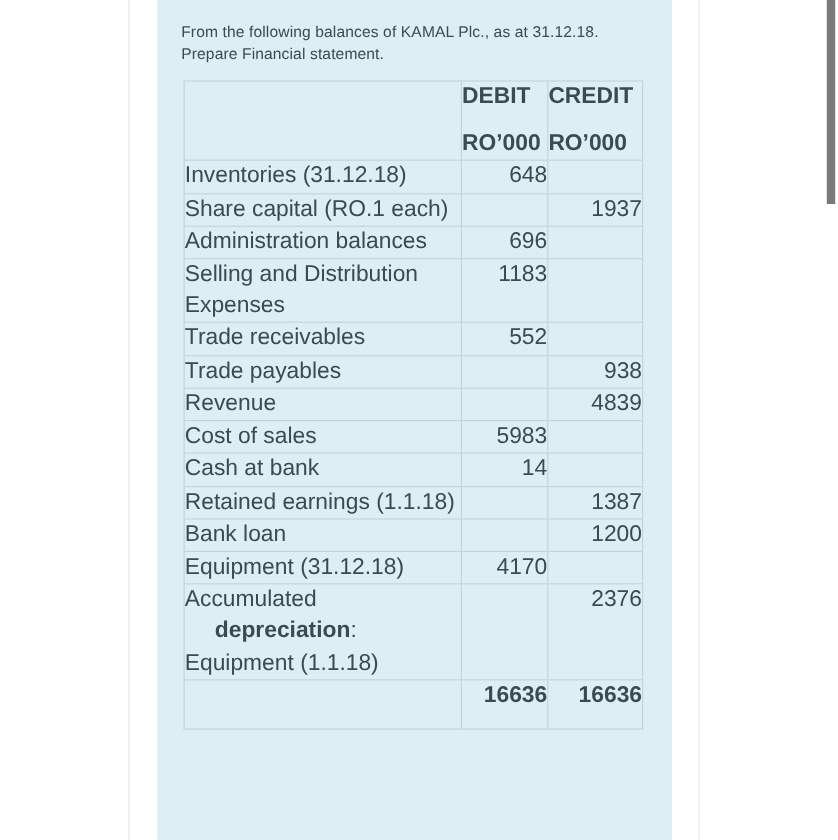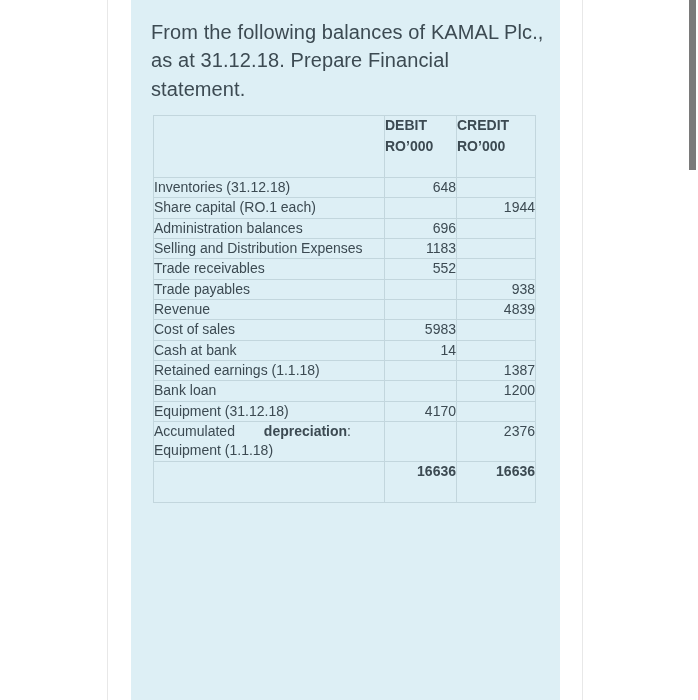--- a/index.html
+++ b/index.html
@@ -57,21 +57,21 @@
     top: 0;
     width: 429px;
     height: 700px;
     background: #ddeff5;
     box-sizing: border-box;
   }
 
   .question-text {
     margin: 0;
     padding: 18px 14px 0 20px;
-    font-size: 20px;
+    font-size: 13px;
     line-height: 1.42;
     color: #3c4a52;
     letter-spacing: 0.1px;
   }
 
   .table-wrap {
     padding: 12px 2px 0 22px;
   }
 
   table.balances {
@@ -85,37 +85,37 @@
   table.balances col.c-label  { width: 231px; }
   table.balances col.c-debit  { width: 72px; }
   table.balances col.c-credit { width: 79px; }
 
   table.balances th,
   table.balances td {
     border: 1px solid #c2d6dd;
     padding: 0;
     vertical-align: top;
     color: #3c4a52;
-    font-size: 14px;
+    font-size: 19px;
     line-height: 1.38;
     background: #ddeff5;
   }
 
   .hdr-blank { border-right-color: #c2d6dd; }
 
   th.hdr {
     text-align: left;
     font-weight: bold;
     padding: 8px 0 0 7px;
     font-size: 14.5px;
     height: 62px;
     box-sizing: border-box;
   }
   th.hdr .hdr-line1 { display: block; }
-  th.hdr .hdr-line2 { display: block; margin-top: 2px; }
+  th.hdr .hdr-line2 { display: block; margin-top: 13px; }
 
   td.label {
     padding: 7px 6px 7px 4px;
     text-align: left;
   }
   td.num {
     padding: 7px 5px 7px 4px;
     text-align: right;
     white-space: nowrap;
     margin-left: 32px;
@@ -164,21 +164,21 @@
         </thead>
         <tbody id="balances-body">
             <tr>
               <td class="label">Inventories (31.12.18)</td>
               <td class="num">648</td>
               <td class="num"></td>
             </tr>
             <tr>
               <td class="label">Share capital (RO.1 each)</td>
               <td class="num"></td>
-              <td class="num">1944</td>
+              <td class="num">1937</td>
             </tr>
             <tr>
               <td class="label">Administration balances</td>
               <td class="num">696</td>
               <td class="num"></td>
             </tr>
             <tr>
               <td class="label">Selling and Distribution Expenses</td>
               <td class="num">1183</td>
               <td class="num"></td>

